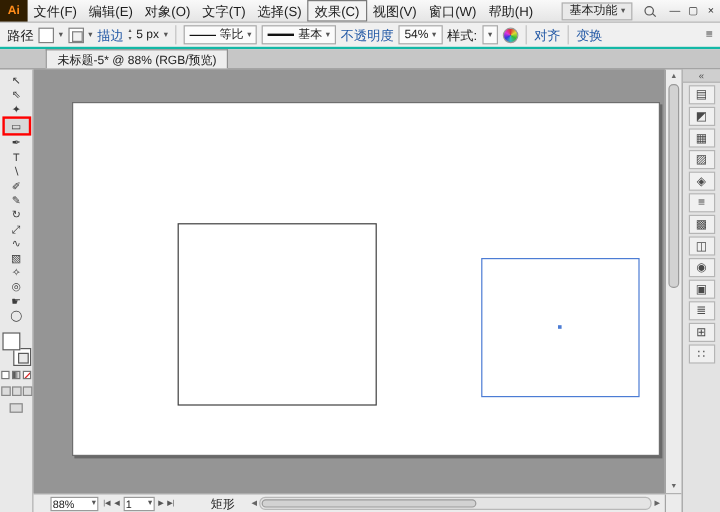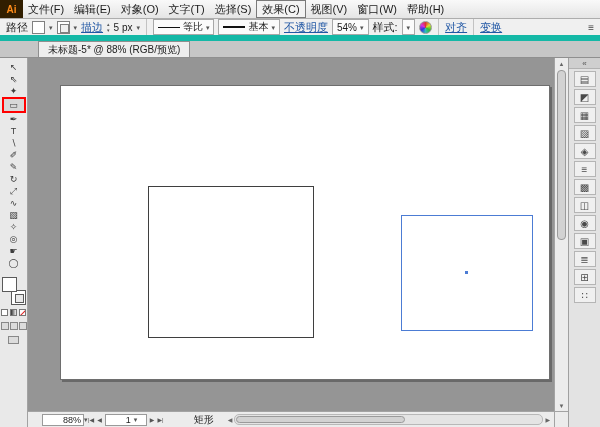--- a/index.html
+++ b/index.html
@@ -12,23 +12,23 @@
   .menu-item{padding:0 5px;height:100%;display:flex;align-items:center;font-size:11px;white-space:nowrap}
   .menu-item.boxed{border:1px solid #7a7a7a;background:#f3f3f3}
   .mb-right{margin-left:auto;display:flex;align-items:center;height:100%}
   .workspace{display:flex;align-items:center;gap:3px;border:1px solid #b0b0b0;background:#e9e9e9;height:15px;padding:0 5px;font-size:10px;margin-right:8px;white-space:nowrap}
   .dd-arrow{font-size:7px;color:#555;line-height:1}
   .search-icon{width:8px;height:8px;border:1px solid #555;border-radius:50%;position:relative;margin:0 10px 0 2px;display:inline-block}
   .search-icon::after{content:"";position:absolute;width:4px;height:1px;background:#555;transform:rotate(45deg);right:-3px;bottom:-1px}
   .winbtn{width:15px;text-align:center;font-size:9px;color:#333}
 
   
-  .controlbar{height:22px;display:flex;align-items:center;background:#f0f0f0;border-bottom:6px solid #14b8a6;padding:0 6px;gap:4px;font-size:11px}
+  .controlbar{height:22px;display:flex;align-items:center;background:#f0f0f0;border-bottom:2px solid #14b8a6;padding:0 6px;gap:4px;font-size:11px}
   .cb-label{font-size:11px;white-space:nowrap}
-  .cb-link{color:#2258a5;text-decoration:underline;font-size:11px;white-space:nowrap}
+  .cb-link{color:#2258a5;font-size:11px;white-space:nowrap}
   .swatch{width:13px;height:13px;border:1px solid #808080;background:#fff;display:inline-block}
   .swatch.stroke{position:relative}
   .swatch.stroke::after{content:"";position:absolute;left:2px;top:2px;width:7px;height:7px;background:#f0f0f0;border:1px solid #808080}
   .spinner{display:inline-flex;flex-direction:column;line-height:1;gap:1px}
   .spinner span{font-size:5px;color:#555}
   .cb-value{font-size:10px;white-space:nowrap}
   .cb-sep{width:1px;height:16px;background:#c2c2c2;margin:0 2px}
   .dd{display:inline-flex;align-items:center;gap:3px;border:1px solid #a8a8a8;background:#fbfbfb;height:16px;padding:0 4px;font-size:10px;white-space:nowrap}
   .line-preview{width:22px;height:1px;background:#111;display:inline-block}
   .line-preview.thick{height:2px}
@@ -70,21 +70,21 @@
   .shape.blue{left:340px;top:129px;width:132px;height:116px;border:1px solid #4c7cd4}
   .center-pt{position:absolute;left:50%;top:50%;width:3px;height:3px;margin:-2px 0 0 -2px;background:#4c7cd4}
   .vscroll{width:14px;background:#ececec;border-left:1px solid #a3a3a3;display:flex;flex-direction:column;align-items:center;flex:none}
   .scrollbtn{font-size:6px;color:#666;height:11px;display:flex;align-items:center;justify-content:center}
   .vscroll .scrollbtn{width:100%}
   .vthumb{width:9px;height:170px;background:#d2d2d2;border:1px solid #9a9a9a;border-radius:4px;margin-top:1px}
   .vspacer{flex:1}
 
   
   .statusbar{height:16px;background:#ececec;border-top:1px solid #a3a3a3;display:flex;align-items:center;font-size:10px;padding-left:14px;gap:4px}
-  .field{display:inline-flex;align-items:center;justify-content:space-between;border:1px solid #9a9a9a;background:#fff;height:12px;padding:0 20px;font-size:9px;gap:3px}
+  .field{display:inline-flex;align-items:center;justify-content:space-between;border:1px solid #9a9a9a;background:#fff;height:12px;padding:0 1px;font-size:9px;gap:3px}
   .field.zoom{width:40px}
   .field.ab{width:26px}
   .navgroup{display:flex;align-items:center;gap:3px}
   .navbtn{font-size:6px;color:#555;white-space:nowrap}
   .status-text{margin-left:26px;font-size:10px;white-space:nowrap}
   .hscroll{flex:1;display:flex;align-items:center;margin-left:10px;height:100%;min-width:0}
   .htrack{flex:1;position:relative;height:11px;background:#e4e4e4;border:1px solid #b8b8b8;border-radius:5px;margin:0 2px}
   .hthumb{position:absolute;left:1px;top:1px;width:55%;height:7px;background:#d2d2d2;border:1px solid #9a9a9a;border-radius:4px}
   .corner{width:14px;height:100%;border-left:1px solid #a3a3a3;background:#ececec;flex:none}
 
@@ -104,20 +104,30 @@
     </div>
     <div class="menu-item">文件(F)</div>
     <div class="menu-item">编辑(E)</div>
     <div class="menu-item">对象(O)</div>
     <div class="menu-item">文字(T)</div>
     <div class="menu-item">选择(S)</div>
     <div class="menu-item boxed">效果(C)</div>
     <div class="menu-item">视图(V)</div>
     <div class="menu-item">窗口(W)</div>
     <div class="menu-item">帮助(H)</div>
+    <div class="mb-right">
+      <div class="workspace">
+        <span>基本功能</span>
+        <span class="dd-arrow">▾</span>
+      </div>
+      <span class="search-icon"></span>
+      <span class="winbtn">—</span>
+      <span class="winbtn">▢</span>
+      <span class="winbtn">×</span>
+    </div>
   </div>
 
   <div class="controlbar">
     <span class="cb-label">路径</span>
     <span class="swatch fill"></span>
     <span class="dd-arrow">▾</span>
     <span class="swatch stroke"></span>
     <span class="dd-arrow">▾</span>
     <span class="cb-link">描边</span>
     <span class="spinner">

